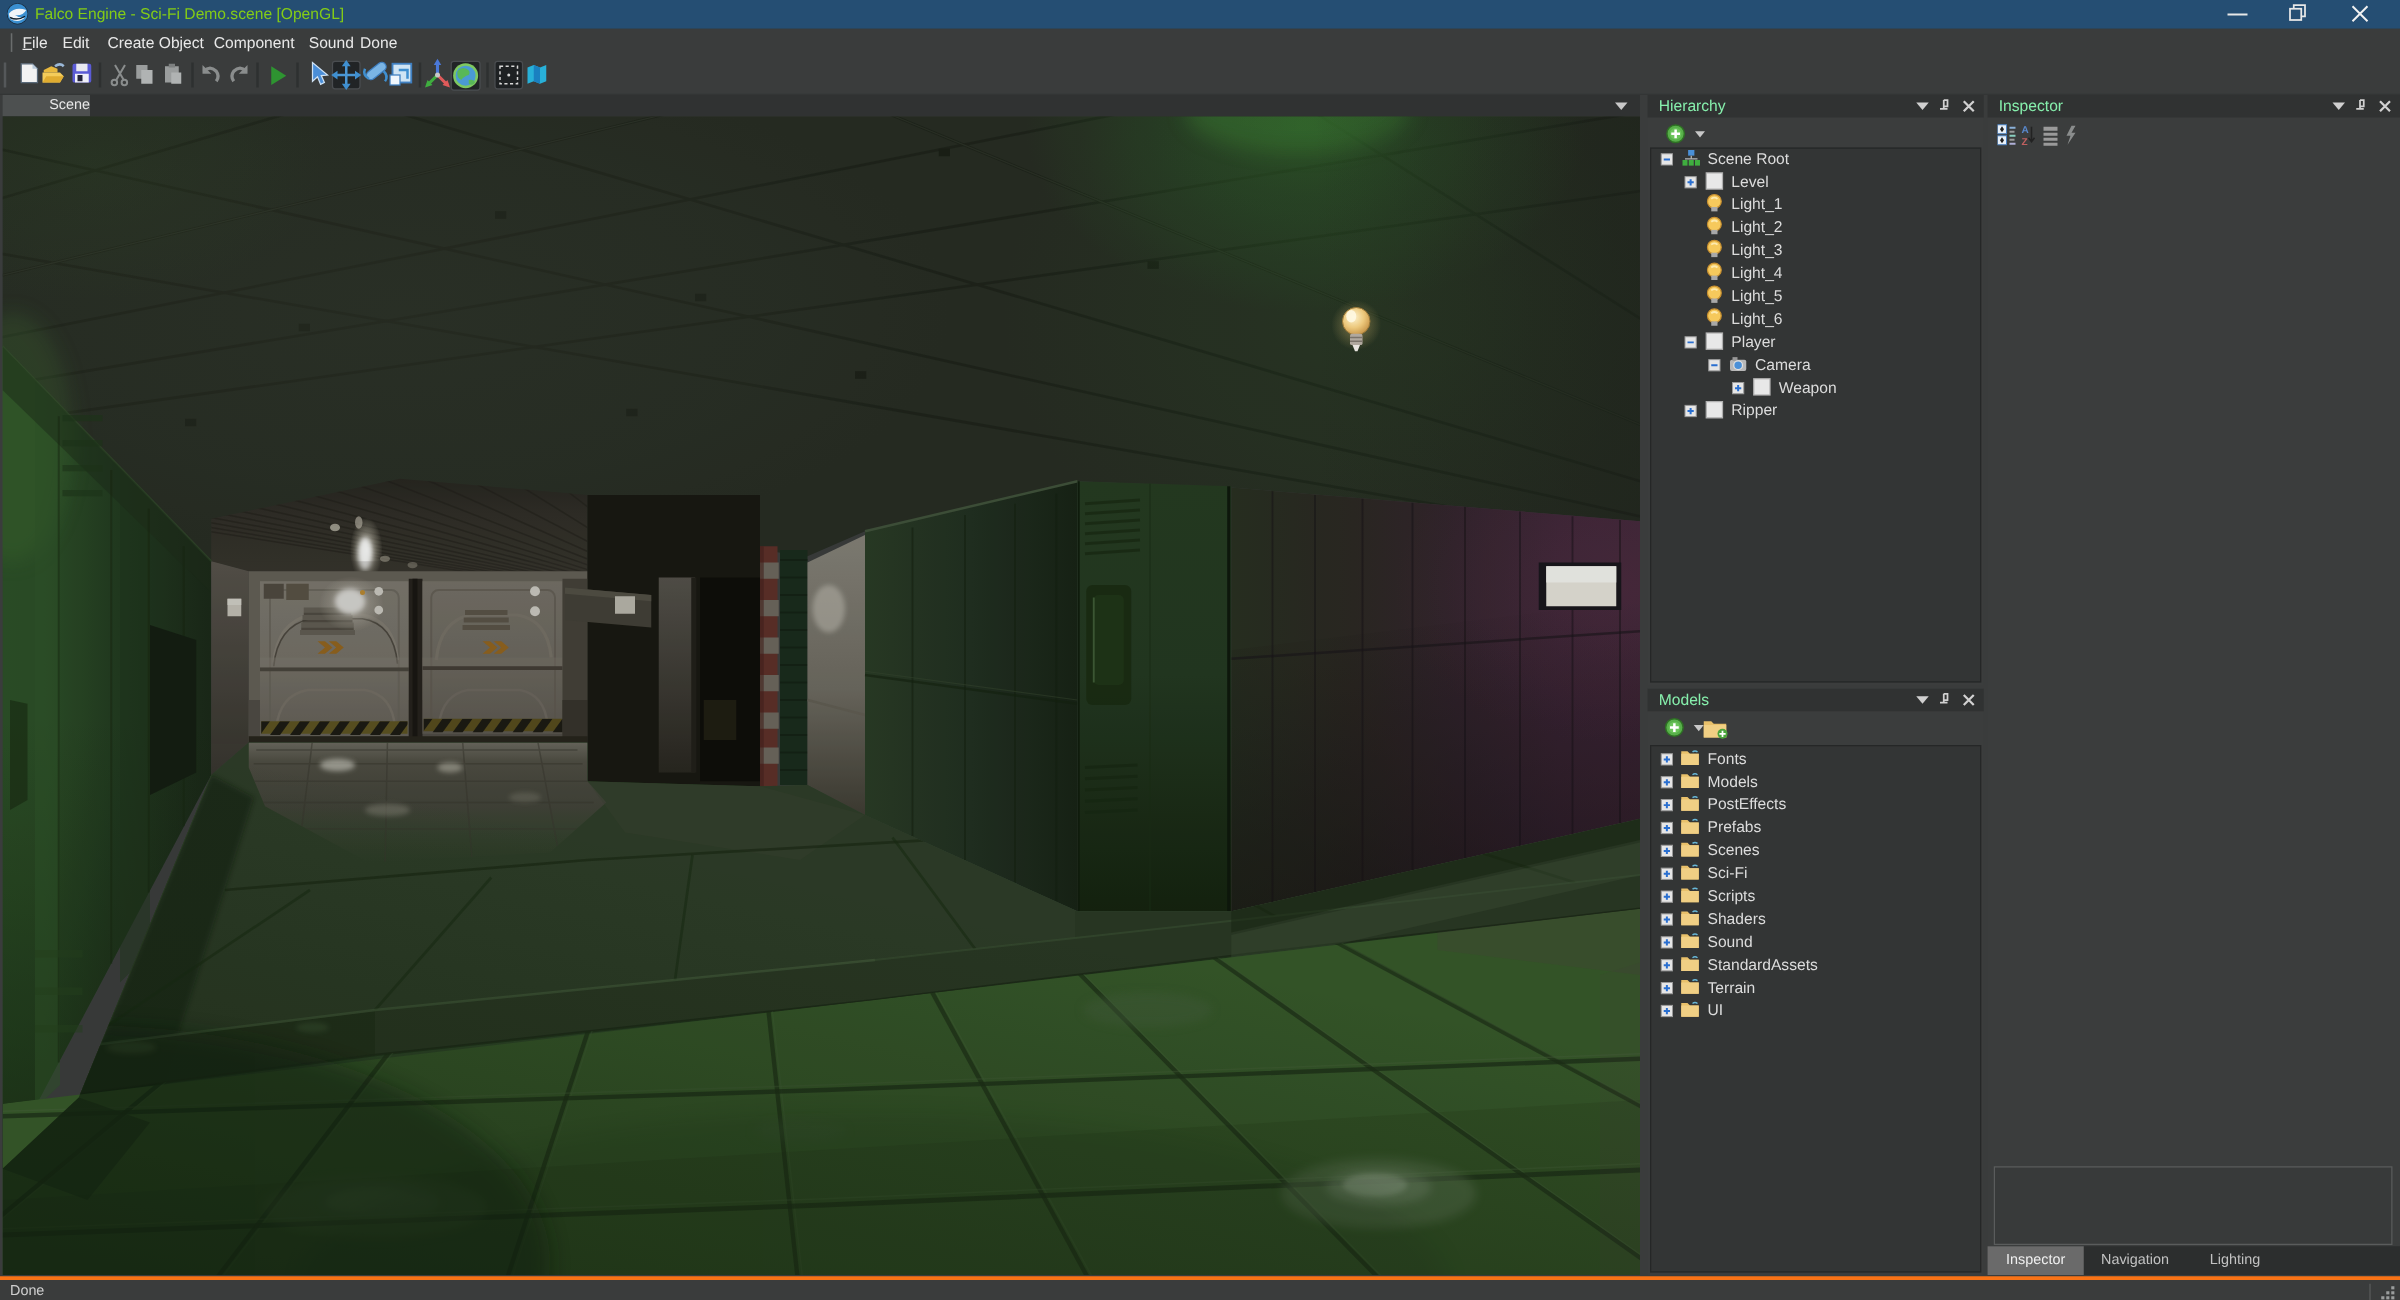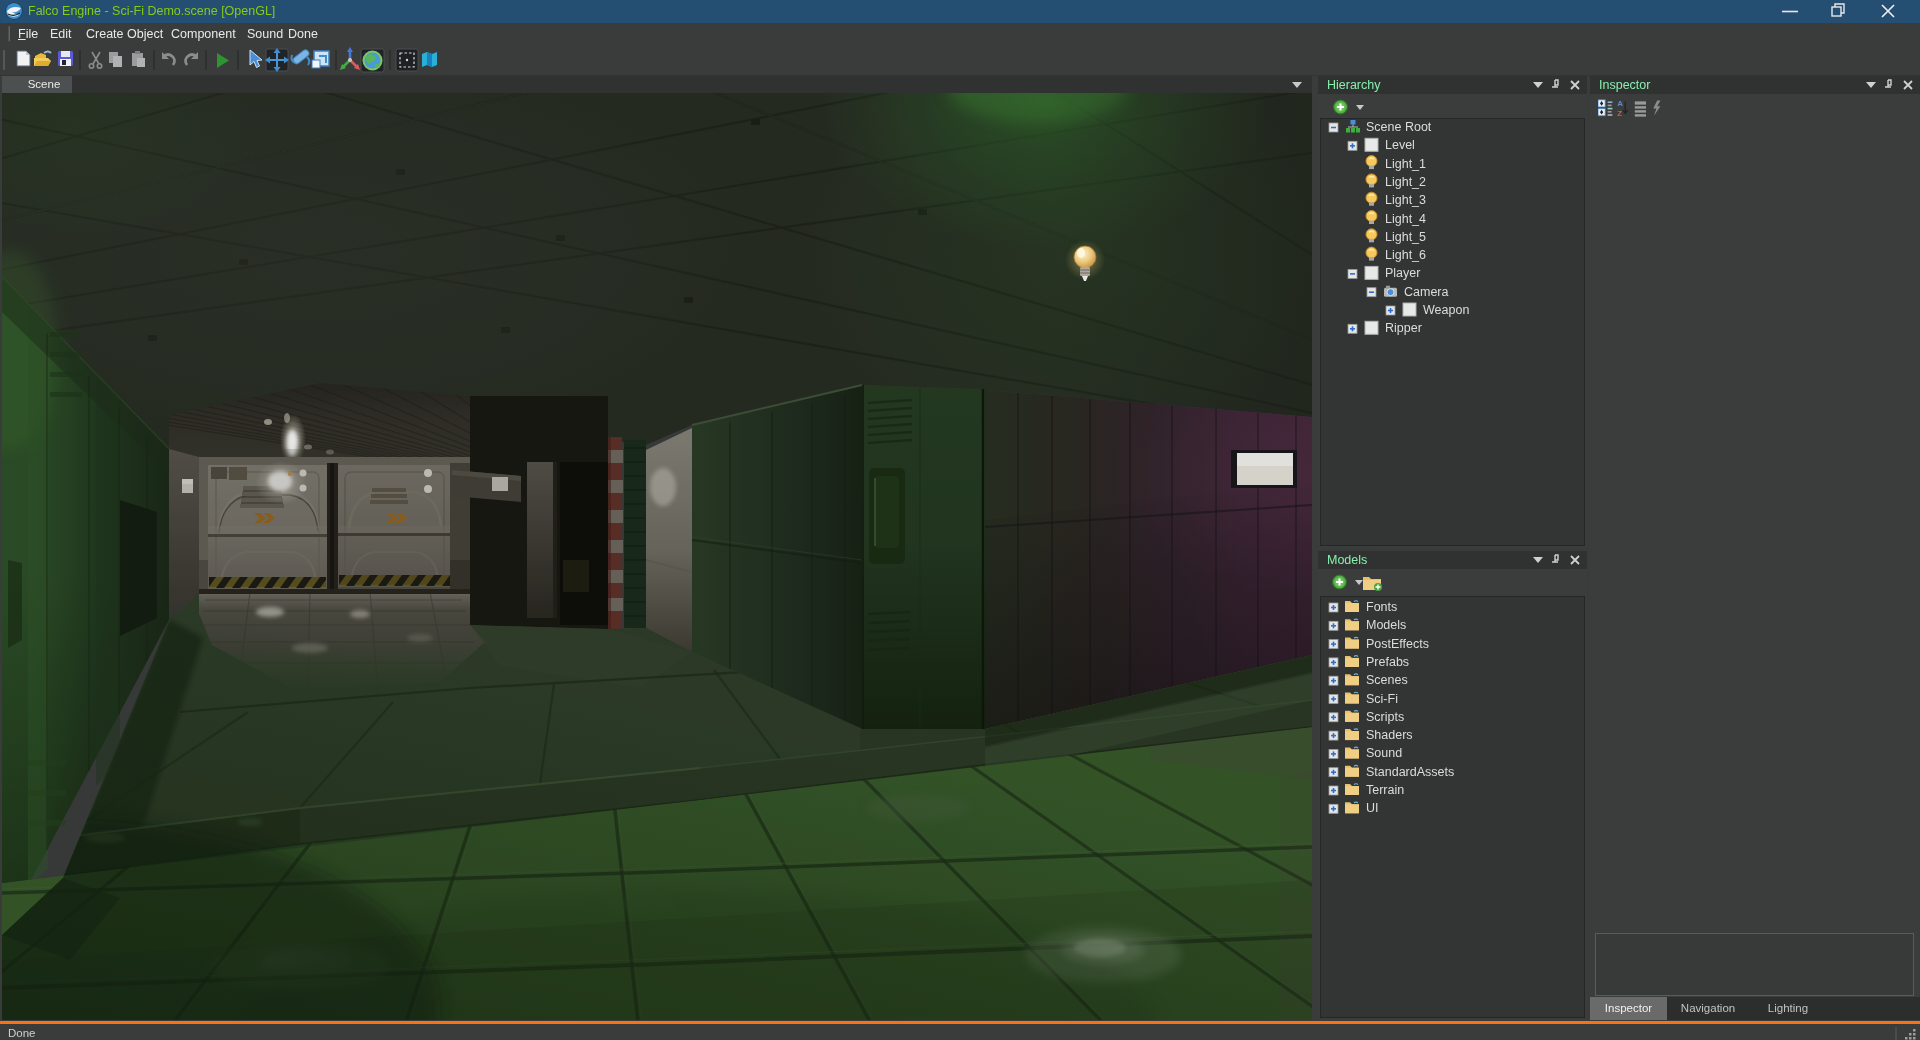--- a/index.html
+++ b/index.html
@@ -2,21 +2,21 @@
 <html><head><meta charset="utf-8"><title>Falco Engine</title>
 <style>
 *{margin:0;padding:0;box-sizing:border-box}
 html,body{width:1920px;height:1040px;overflow:hidden;background:#3a3c3c;font-family:"Liberation Sans",sans-serif;}
 #titlebar{position:absolute;left:0;top:0;width:1920px;height:23px;background:#254e73;color:#84cc16;font-size:12.5px;line-height:23px}
 #titlebar .t{position:absolute;left:28px;top:0}
 #menubar{position:absolute;left:0;top:23px;width:1920px;height:23px;background:#3a3c3c;color:#e8e8e8;font-size:12.5px;line-height:23px}
 #menubar span{position:absolute;top:0}
 #toolbar{position:absolute;left:0;top:46px;width:1920px;height:30px;background:#3a3c3c;border-bottom:1px solid #333535}
 #tabbar{position:absolute;left:2px;top:76px;width:1310px;height:17px;background:#303232}
-#scenetab{position:absolute;left:0px;top:0px;width:70px;height:17px;background:#4d5050;color:#e8e8e8;font-size:11.5px;text-align:center;padding-left:14px;line-height:17px}
+#scenetab{position:absolute;left:0px;top:0px;width:70px;height:17px;background:#4d5050;color:#e8e8e8;font-size:11.5px;text-align:right;padding-left:14px;line-height:17px}
 #scene{position:absolute;left:2px;top:93px}
 .ptitle{position:absolute;height:18px;background:#303232;color:#86efac;font-size:12.5px;line-height:18px}
 .ptxt{padding-left:9px}
 .panelbody{position:absolute;background:#3b3d3d}
 .treearea{position:absolute;background:#333535;border:1px solid #252727}
 #statusbar{position:absolute;left:0;top:1021px;width:1920px;height:19px;background:#3a3c3c;border-top:3px solid #f97316;color:#cfcfcf;font-size:11.5px;line-height:18px}
 .tab2{position:absolute;top:0;height:23px;font-size:11.5px;line-height:23px;color:#c2c2c2;text-align:center}
 </style></head>
 <body>
 <div id="titlebar">

